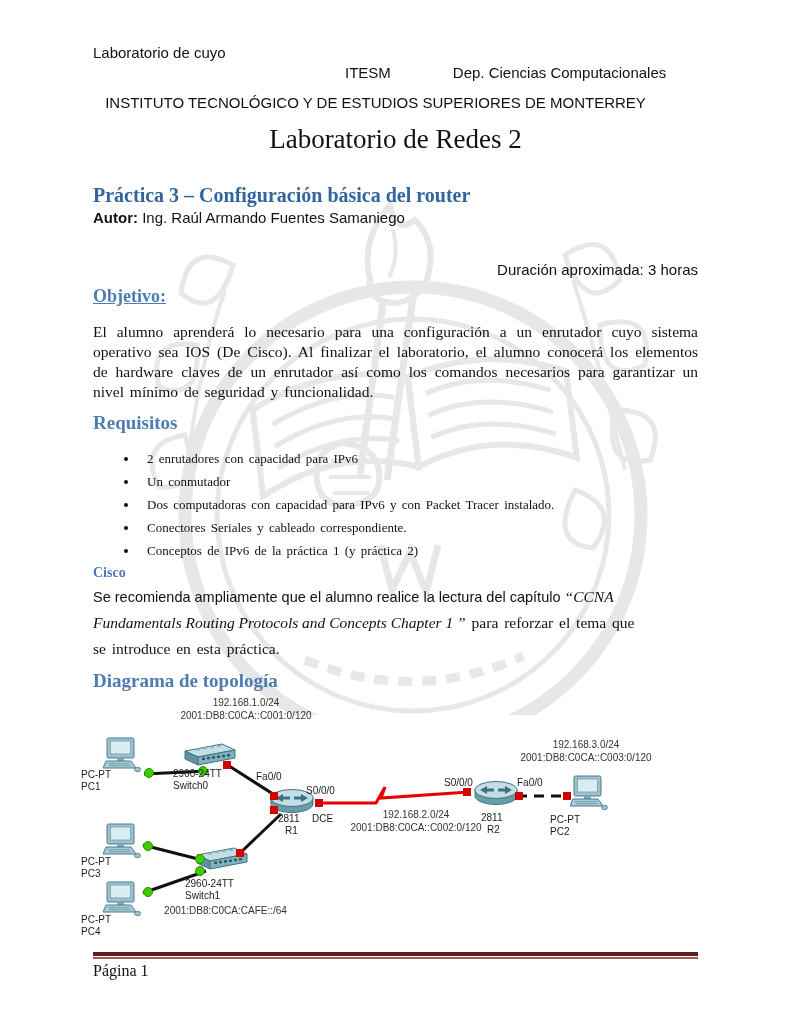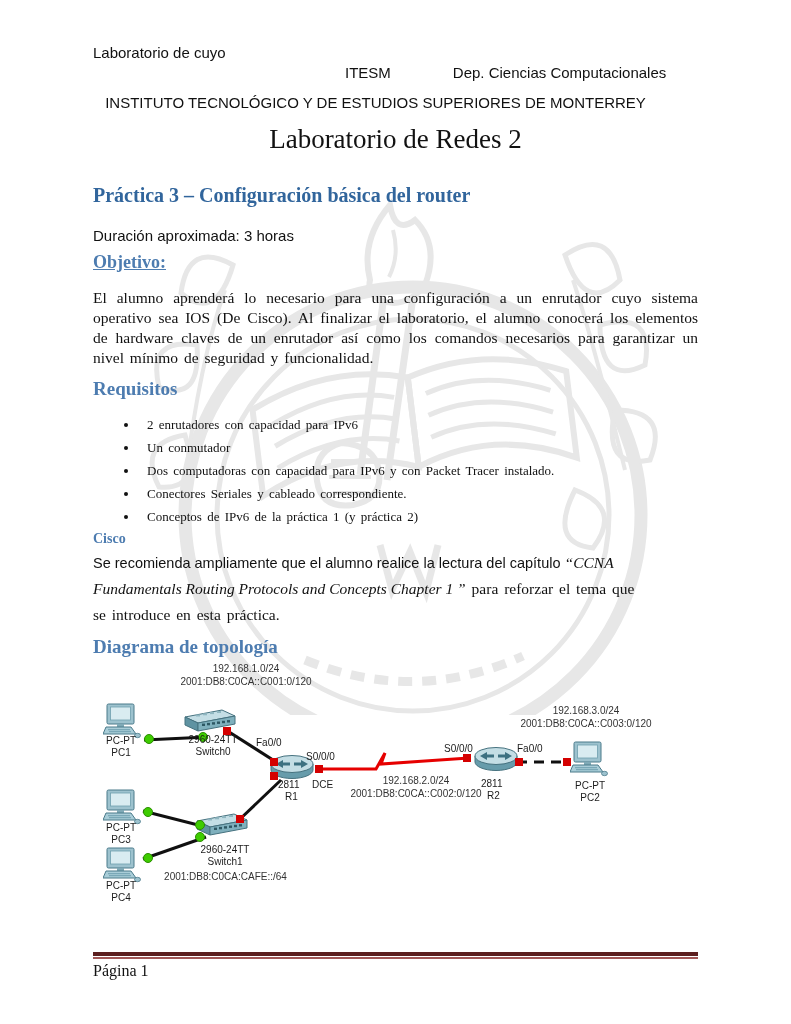--- a/index.html
+++ b/index.html
@@ -11,37 +11,37 @@
   .content{position:absolute;left:0;top:0;width:791px;z-index:2;padding:0 93px;box-sizing:border-box;}
   .h-course{margin-top:44px;font-size:15px;line-height:18px;}
   .h-row{margin-top:2px;font-size:15px;line-height:18px;display:flex;}
   .h-org{margin-left:252px;}
   .h-dept{margin-left:62px;}
   .h-inst{margin-top:12px;font-size:15px;line-height:18px;text-align:center;margin-right:40px;}
   .doc-title{margin-top:10px;font-family:"Liberation Serif",serif;font-size:27px;line-height:34px;text-align:center;font-weight:400;}
   .practica{margin-top:26px;font-family:"Liberation Serif",serif;font-weight:bold;font-size:20px;line-height:26px;color:#31659C;}
   .autor{font-size:15px;line-height:20px;}
   .autor b{font-weight:bold;}
-  .duracion{margin-top:18px;font-size:15px;line-height:20px;}
+  .duracion{margin-top:32px;font-size:15px;line-height:20px;text-align:right;}
   .obj-h{margin-top:4px;font-family:"Liberation Serif",serif;font-size:18px;line-height:24px;color:#4D7CB0;font-weight:600;text-decoration:underline;}
   .obj-p{margin-top:14px;font-family:"Liberation Serif",serif;font-size:15.5px;line-height:20px;text-align:justify;word-spacing:2px;}
   .req-h{margin-top:8px;font-family:"Liberation Serif",serif;font-size:19px;line-height:25px;color:#4D7CB0;font-weight:bold;}
   ul.req{margin:14px 0 0 0;padding:0 0 0 46px;font-family:"Liberation Serif",serif;font-size:13px;word-spacing:2px;}
   ul.req li{line-height:19.5px;margin-bottom:3.5px;padding-left:8px;}
   .cisco-h{margin-top:2px;font-family:"Liberation Serif",serif;font-size:14px;line-height:18px;color:#4D7CB0;font-weight:bold;}
   .cisco-p{margin-top:2px;font-size:14.5px;line-height:25px;}
   .cisco-p .q{font-family:"Liberation Serif",serif;font-style:italic;font-size:15.5px;}
   .cisco-p .t{font-family:"Liberation Serif",serif;font-size:15.5px;word-spacing:2px;}
   .diag-h{margin-top:6px;font-family:"Liberation Serif",serif;font-size:19px;line-height:25px;color:#4D7CB0;font-weight:bold;}
   
   .diagram{position:relative;width:630px;height:252px;margin-left:-5px;}
   .diagram svg.layer{position:absolute;left:0;top:0;}
   .dev-icon{position:absolute;z-index:2;}
   .dlab{position:absolute;z-index:4;font-size:10px;line-height:12px;color:#1c1c1c;white-space:nowrap;}
-  .dlab.c{text-align:center;}
+  .dlab.c{text-align:left;}
   .netlab{position:absolute;z-index:4;font-size:10px;line-height:13px;color:#333;text-align:center;white-space:nowrap;}
   .eth{stroke:#101010;stroke-width:3;fill:none;}
   .dashed{stroke-dasharray:10 7;}
   .ser{stroke:#E60000;stroke-width:3;fill:none;}
   
   .foot-bar1{position:absolute;left:93px;right:93px;top:952px;height:4px;background:#5C1F1F;z-index:2;}
   .foot-bar2{position:absolute;left:93px;right:93px;top:957px;height:2px;background:#A25757;z-index:2;}
   .foot-row{position:absolute;left:93px;right:93px;top:962px;display:flex;justify-content:space-between;
             font-family:"Liberation Serif",serif;font-size:16px;z-index:2;}
   .wm{stroke:#E7E7E7;fill:none;}
@@ -120,20 +120,21 @@
 
   <div class="content">
     <div class="h-course">Laboratorio de cuyo</div>
     <div class="h-row">
       <span class="h-org">ITESM</span>
       <span class="h-dept">Dep. Ciencias Computacionales</span>
     </div>
     <div class="h-inst">INSTITUTO TECNOLÓGICO Y DE ESTUDIOS SUPERIORES DE MONTERREY</div>
     <div class="doc-title">Laboratorio de Redes 2</div>
     <div class="practica">Práctica 3 – Configuración básica del router</div>
+    <div class="autor"><b>Autor:</b><span> Ing. Raúl Armando Fuentes Samaniego</span></div>
     <div class="duracion">Duración aproximada: 3 horas</div>
     <div class="obj-h">Objetivo:</div>
     <div class="obj-p">El alumno aprenderá lo necesario para una configuración a un enrutador cuyo sistema operativo sea IOS (De Cisco). Al finalizar el laboratorio, el alumno conocerá los elementos de hardware claves de un enrutador así como los comandos necesarios para garantizar un nivel mínimo de seguridad y funcionalidad.</div>
     <div class="req-h">Requisitos</div>
     <ul class="req">
       <li>2 enrutadores con capacidad para IPv6</li>
       <li>Un conmutador</li>
       <li>Dos computadoras con capacidad para IPv6 y con Packet Tracer instalado.</li>
       <li>Conectores Seriales  y cableado correspondiente.</li>
       <li>Conceptos de IPv6 de la práctica 1 (y práctica 2)</li>

